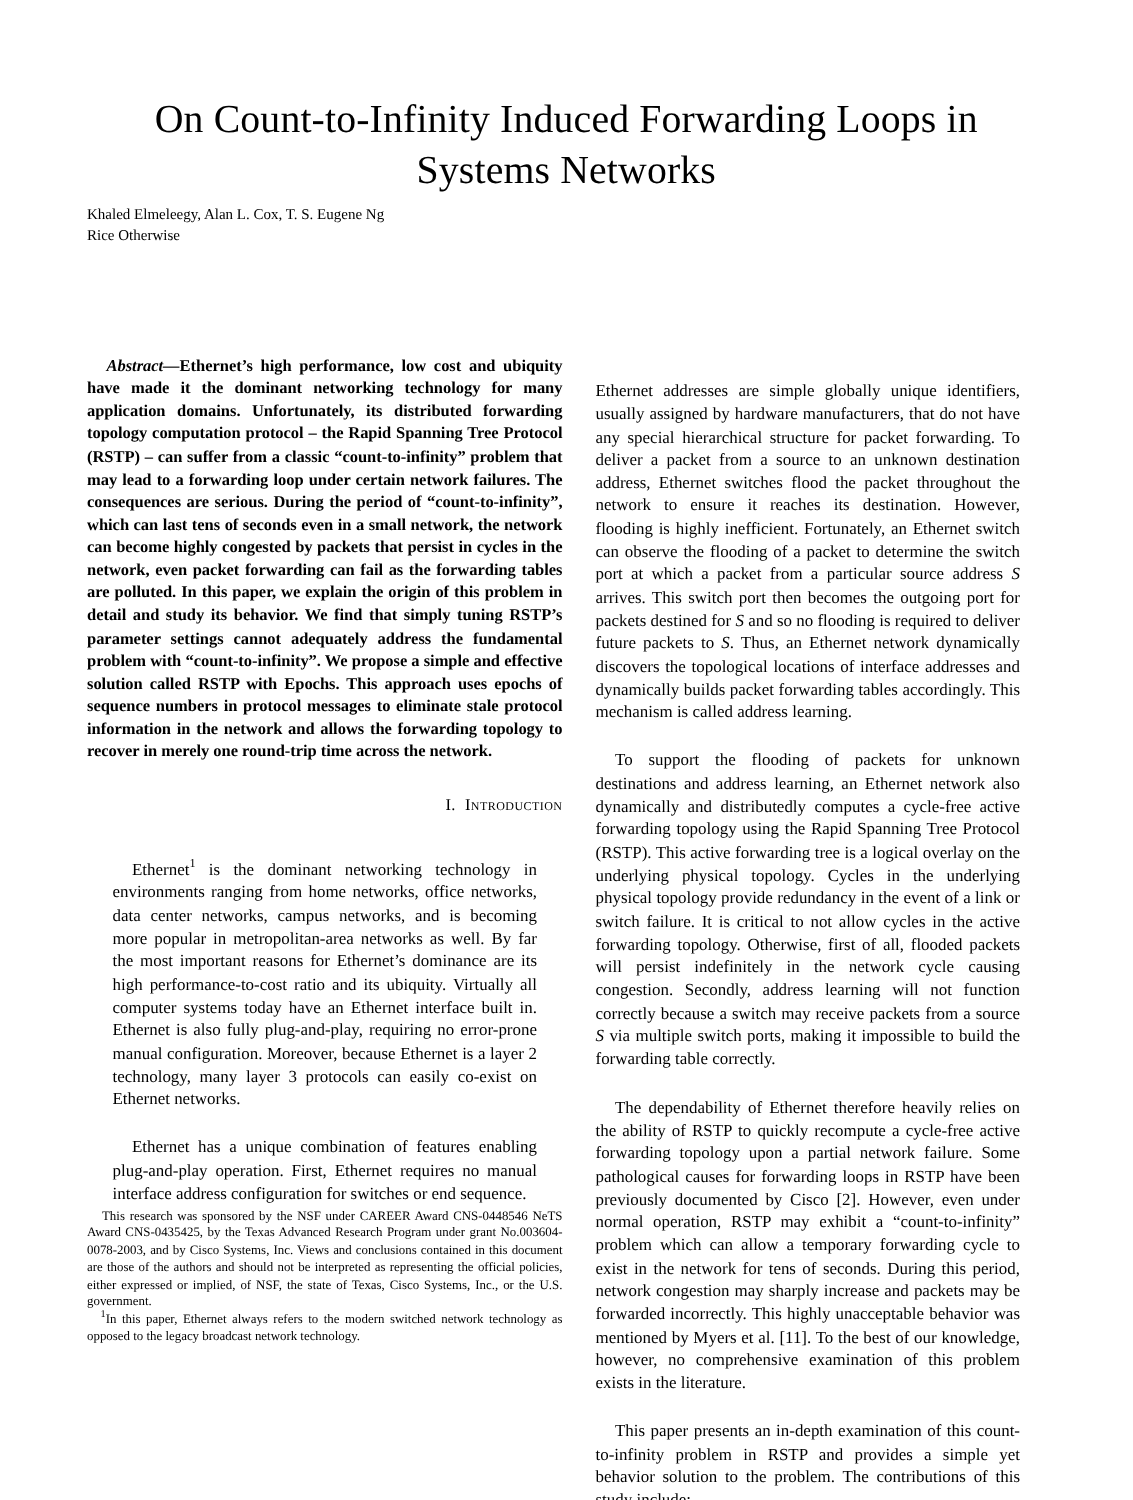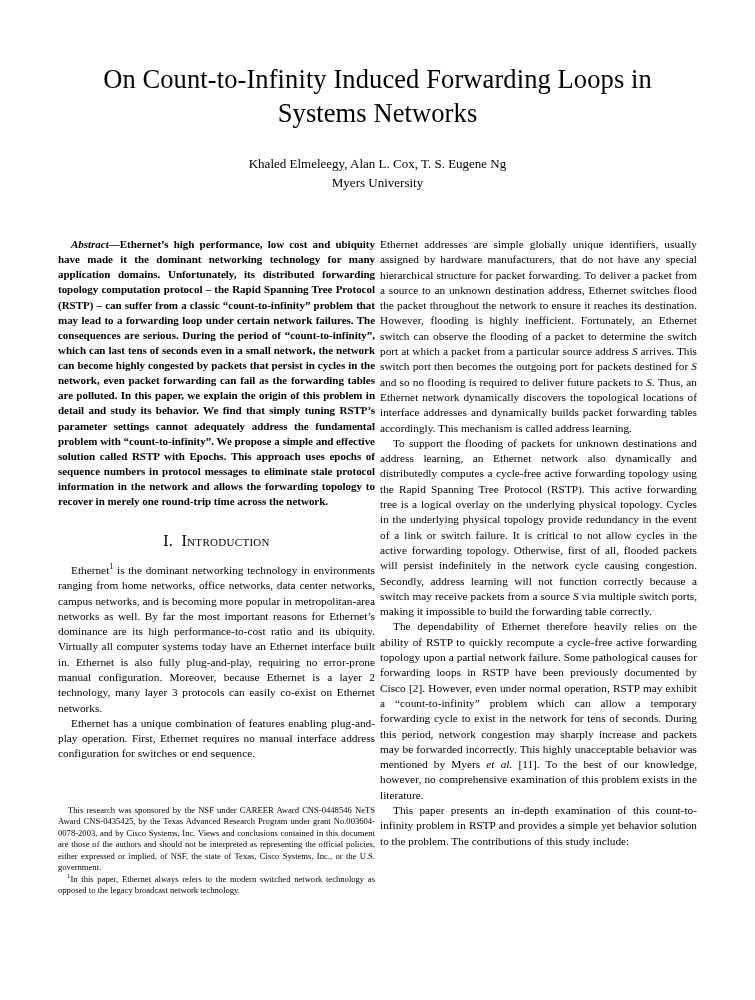--- a/index.html
+++ b/index.html
@@ -30,23 +30,23 @@
   }
   .paper-title {
     font-size: 26.5px;
     line-height: 1.30;
     text-align: center;
     font-weight: normal;
     letter-spacing: 0.1px;
     margin: 0;
   }
   .author-block {
-    text-align: center;
-    margin-top: 24px;
-    font-size: 13px;
+    text-align: left;
+    margin-top: 6px;
+    font-size: 10px;
     line-height: 1.45;
   }
   .author-line { display: block; }
 
   
   .columns {
     position: absolute;
     top: 237px;
     left: 58px;
     width: 639px;
@@ -59,21 +59,21 @@
     font-size: 11.3px;
     line-height: 1.355;
     text-align: justify;
     text-justify: inter-word;
     hyphens: manual;
   }
   .col-left { margin-right: 5px; }
   .col-right { margin-left: 0; }
 
   p.para {
-    margin: 0;
+    margin: 17px;
     text-indent: 13px;
     text-align: justify;
   }
   p.para.noindent { text-indent: 0; }
 
   
   .abstract {
     font-weight: bold;
     font-size: 11px;
     line-height: 1.375;
@@ -82,34 +82,34 @@
     text-indent: 13px;
     letter-spacing: -0.02px;
   }
   .abstract-lead {
     font-style: italic;
     font-weight: bold;
   }
 
   
   .section-head {
-    text-align: center;
-    font-size: 16px;
+    text-align: right;
+    font-size: 11px;
     font-variant: small-caps;
     font-weight: normal;
     margin: 0;
     padding-top: 21px;
     padding-bottom: 11px;
     letter-spacing: 0.3px;
   }
   .section-num { letter-spacing: 0.2px; }
 
   
   .mathvar { font-style: italic; }
-  .etal { font-style: italic; }
+  .etal { }
   sup.fn {
     font-size: 0.72em;
     vertical-align: super;
     line-height: 0;
   }
 
   
   .footnotes {
     position: absolute;
     left: 58px;
@@ -137,21 +137,21 @@
 
 <div class="page">
 
   <div class="title-block">
     <h1 class="paper-title">
       <span>On Count-to-Infinity Induced Forwarding Loops in</span><br>
       <span>Systems Networks</span>
     </h1>
     <div class="author-block">
       <span class="author-line">Khaled Elmeleegy, Alan L. Cox, T. S. Eugene Ng</span>
-      <span class="author-line">Myers University</span>
+      <span class="author-line">Rice Otherwise</span>
     </div>
   </div>
 
   <div class="columns">
 
     <div class="col col-left">
 
       <p class="abstract"><span class="abstract-lead">Abstract—</span><span>Ethernet’s high performance, low cost and ubiquity have made it the dominant networking technology for many application domains. Unfortunately, its distributed forwarding topology computation protocol – the Rapid Spanning Tree Protocol (RSTP) – can suffer from a classic “count-to-infinity” problem that may lead to a forwarding loop under certain network failures. The consequences are serious. During the period of “count-to-infinity”, which can last tens of seconds even in a small network, the network can become highly congested by packets that persist in cycles in the network, even packet forwarding can fail as the forwarding tables are polluted. In this paper, we explain the origin of this problem in detail and study its behavior. We find that simply tuning RSTP’s parameter settings cannot adequately address the fundamental problem with “count-to-infinity”. We propose a simple and effective solution called RSTP with Epochs. This approach uses epochs of sequence numbers in protocol messages to eliminate stale protocol information in the network and allows the forwarding topology to recover in merely one round-trip time across the network.</span></p>
 
       <h2 class="section-head">

